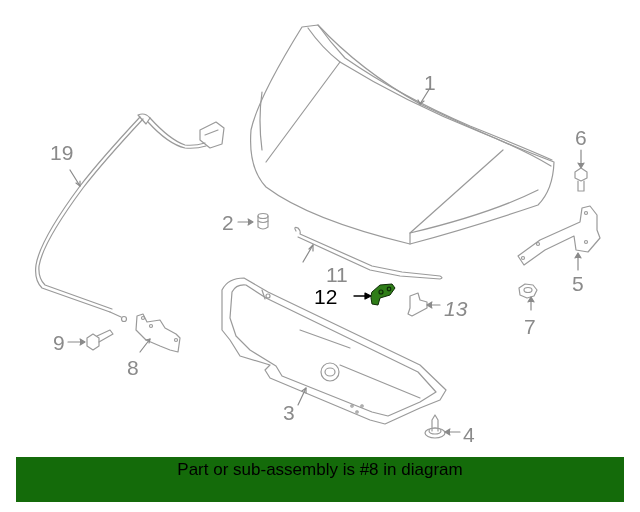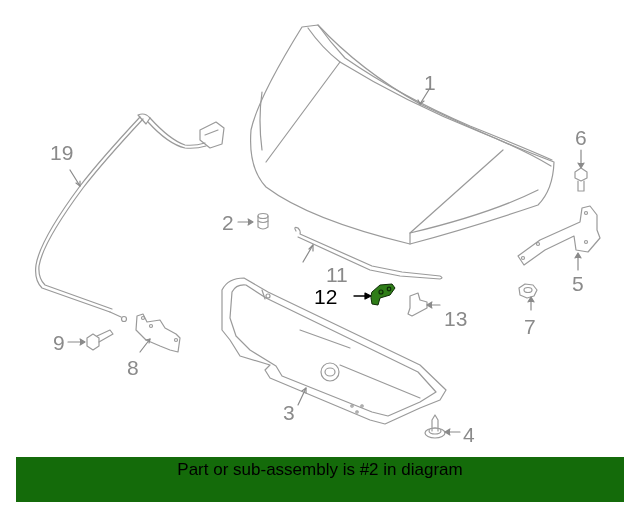--- a/index.html
+++ b/index.html
@@ -142,18 +142,18 @@
   <span class="callout" style="left:283px;top:402px;">3</span>
   <span class="callout" style="left:463px;top:424px;">4</span>
   <span class="callout" style="left:572px;top:273px;">5</span>
   <span class="callout" style="left:575px;top:127px;">6</span>
   <span class="callout" style="left:524px;top:316px;">7</span>
   <span class="callout" style="left:127px;top:357px;">8</span>
   <span class="callout" style="left:53px;top:332px;">9</span>
   <span class="callout" style="left:50px;top:142px;">19</span>
   <span class="callout" style="left:290px;top:264px;margin-left:36px;">11</span>
   <span class="callout active" style="left:314px;top:286px;">12</span>
-  <span class="callout" style="left:444px;top:308px;">13</span>
+  <span class="callout" style="left:444px;top:298px;font-style:italic;">13</span>
 </div>
 
 <div id="banner">
-  <div>Part or sub-assembly is #2 in diagram</div>
+  <div>Part or sub-assembly is #8 in diagram</div>
 </div>
 
 </body></html>

